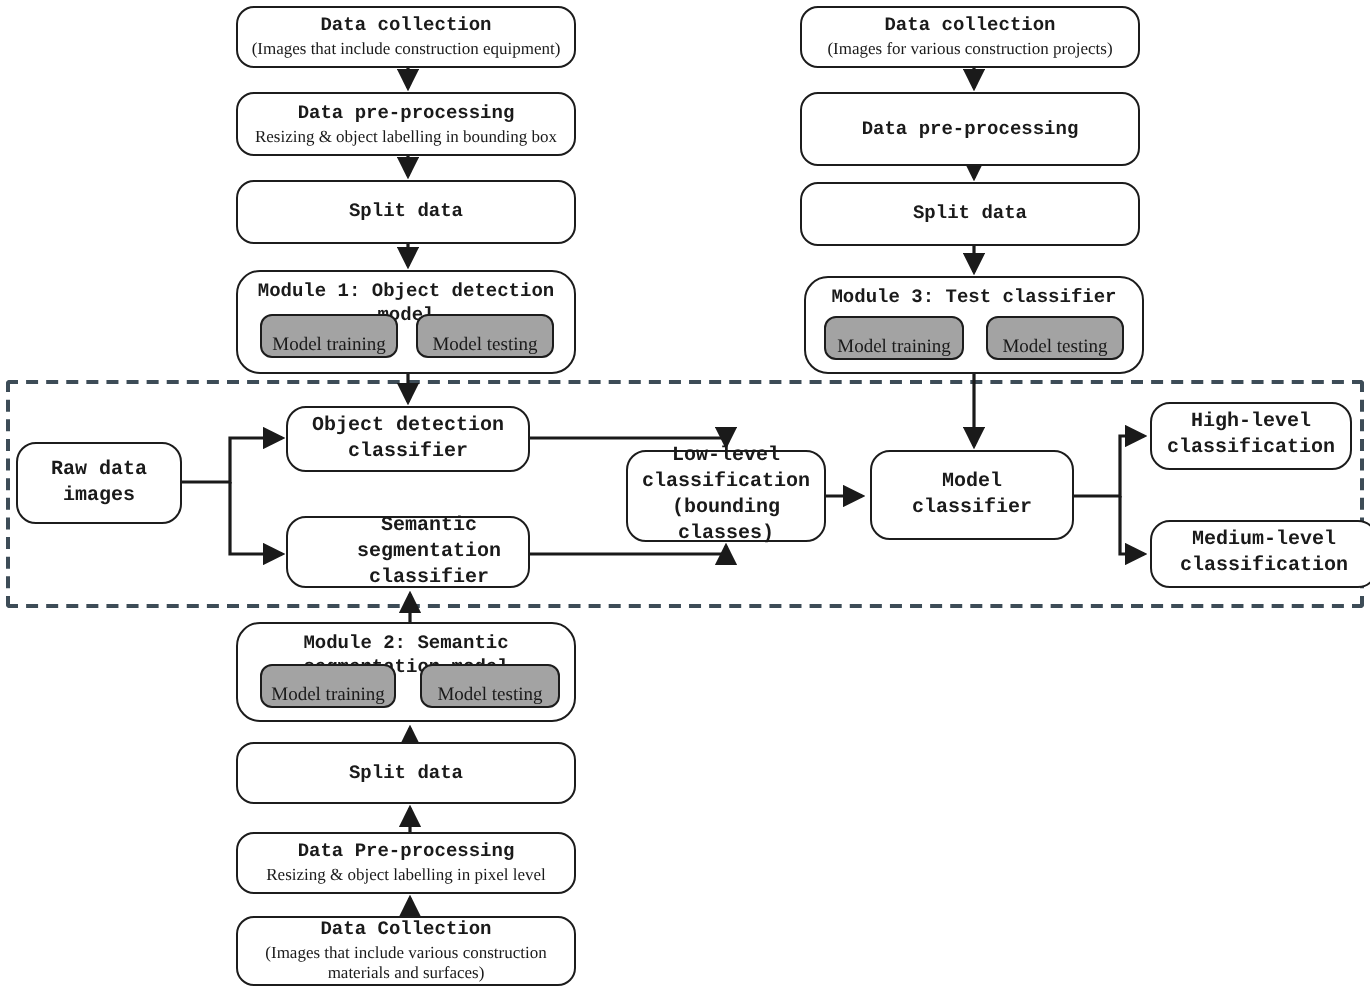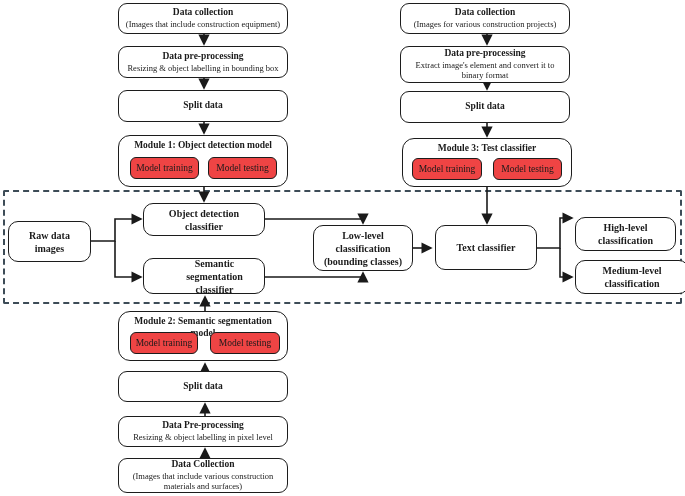--- a/index.html
+++ b/index.html
@@ -7,27 +7,27 @@
     position:relative;width:685px;height:496px;background:#ffffff;
     font-family:"Liberation Serif","DejaVu Serif",serif;color:#1a1a1a;overflow:hidden;
   }
   .arrows{position:absolute;left:0;top:0;width:685px;height:496px;pointer-events:none;}
   .box{
     position:absolute;box-sizing:border-box;background:#ffffff;
     border:1.5px solid #1c1c1c;border-radius:9px;
     display:flex;flex-direction:column;align-items:center;justify-content:center;
     text-align:center;line-height:1.25;padding:1px 3px;
   }
-  .box .t{font-weight:bold;font-size:9.5px;white-space:pre-line;}
+  .box .t{font-weight:bold;font-size:9.5px;white-space:pre-line;font-family:Liberation Mono, monospace;}
   .box .s{font-size:8.5px;white-space:pre-line;}
   .module{border-radius:12px;justify-content:flex-start;padding-top:4px;}
   .module .t{font-size:9.5px;}
   .mini{
-    position:absolute;box-sizing:border-box;background:#ef4444;border:1.4px solid #1c1c1c;
-    border-radius:6px;display:flex;align-items:center;justify-content:center;
+    position:absolute;box-sizing:border-box;background:#a3a3a3;border:1.4px solid #1c1c1c;
+    border-radius:6px;display:flex;align-items:flex-end;justify-content:center;
     font-size:9.5px;text-align:center;
   }
   .classifier{border-width:1.8px;border-radius:10px;}
   .classifier .t{font-size:10px;line-height:1.3;}
   .dashed-region{
     position:absolute;box-sizing:border-box;left:3px;top:190px;width:679px;height:114px;
     border:2px dashed #3d4c57;border-radius:2px;background:transparent;
   }
 </style>
 </head>
@@ -93,22 +93,20 @@
   <div class="mini" style="left:208px;top:157px;width:69px;height:22px;">
     <span>Model testing</span>
   </div>
 
   <div class="box" style="left:400px;top:3px;width:170px;height:31px;">
     <div class="t">Data collection</div>
     <div class="s">(Images for various construction projects)</div>
   </div>
   <div class="box" style="left:400px;top:46px;width:170px;height:37px;">
     <div class="t">Data pre-processing</div>
-    <div class="s">Extract image's element and convert it to
-binary format</div>
   </div>
   <div class="box" style="left:400px;top:91px;width:170px;height:32px;">
     <div class="t">Split data</div>
   </div>
   <div class="box module" style="left:402px;top:138px;width:170px;height:49px;">
     <div class="t">Module 3: Test classifier</div>
   </div>
   <div class="mini" style="left:412px;top:158px;width:70px;height:22px;">
     <span>Model training</span>
   </div>
@@ -127,23 +125,23 @@
   <div class="box classifier" style="left:143px;top:258px;width:122px;height:36px;padding-left:24px;">
     <div class="t">Semantic segmentation
 classifier</div>
   </div>
   <div class="box classifier" style="left:313px;top:225px;width:100px;height:46px;">
     <div class="t">Low-level
 classification
 (bounding classes)</div>
   </div>
   <div class="box classifier" style="left:435px;top:225px;width:102px;height:45px;">
-    <div class="t">Text classifier</div>
+    <div class="t">Model classifier</div>
   </div>
-  <div class="box classifier" style="left:575px;top:217px;width:101px;height:34px;">
+  <div class="box classifier" style="left:575px;top:201px;width:101px;height:34px;">
     <div class="t">High-level
 classification</div>
   </div>
   <div class="box classifier" style="left:575px;top:260px;width:114px;height:34px;">
     <div class="t">Medium-level
 classification</div>
   </div>
 
   <div class="box module" style="left:118px;top:311px;width:170px;height:50px;">
     <div class="t">Module 2: Semantic segmentation model</div>

